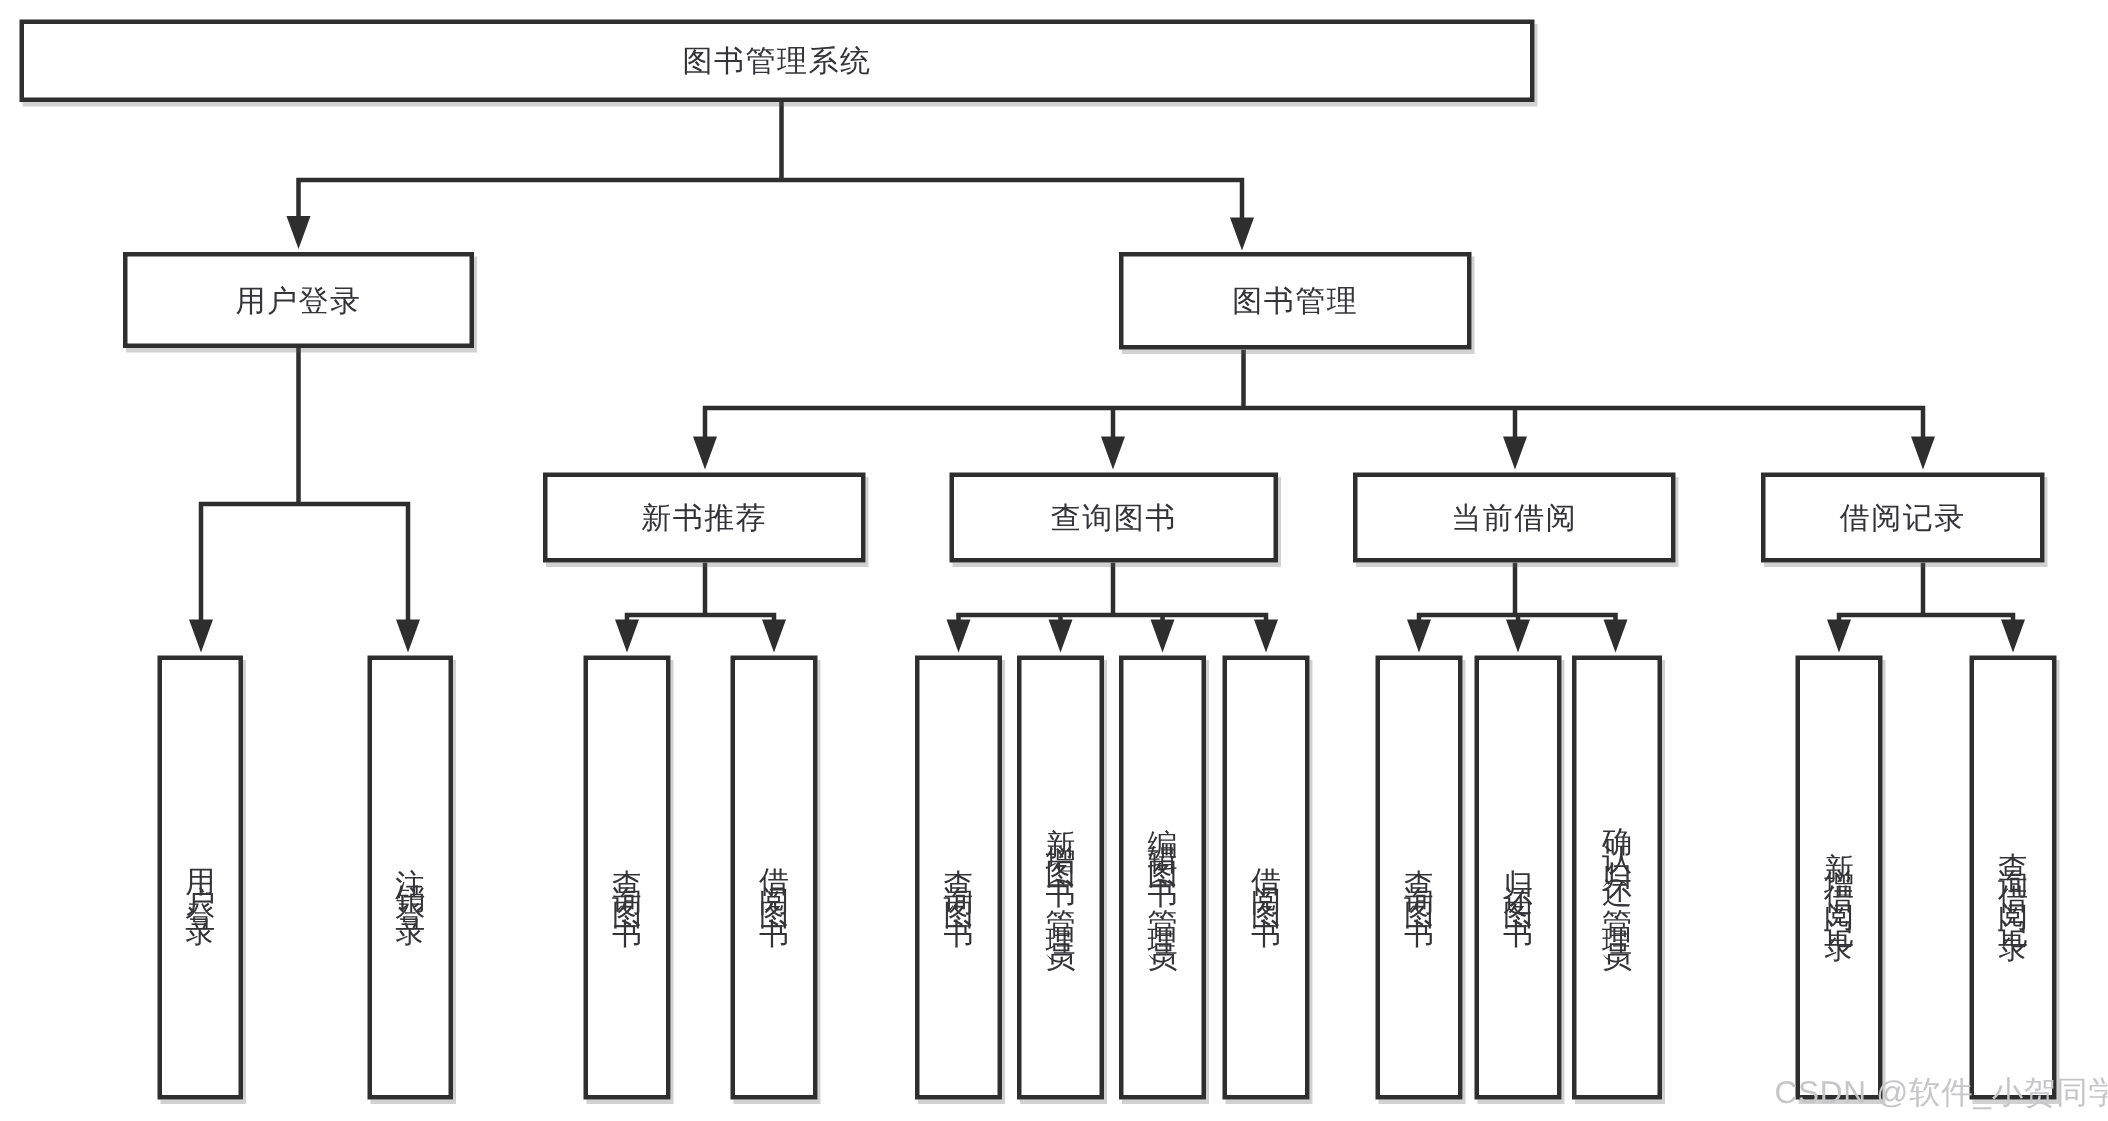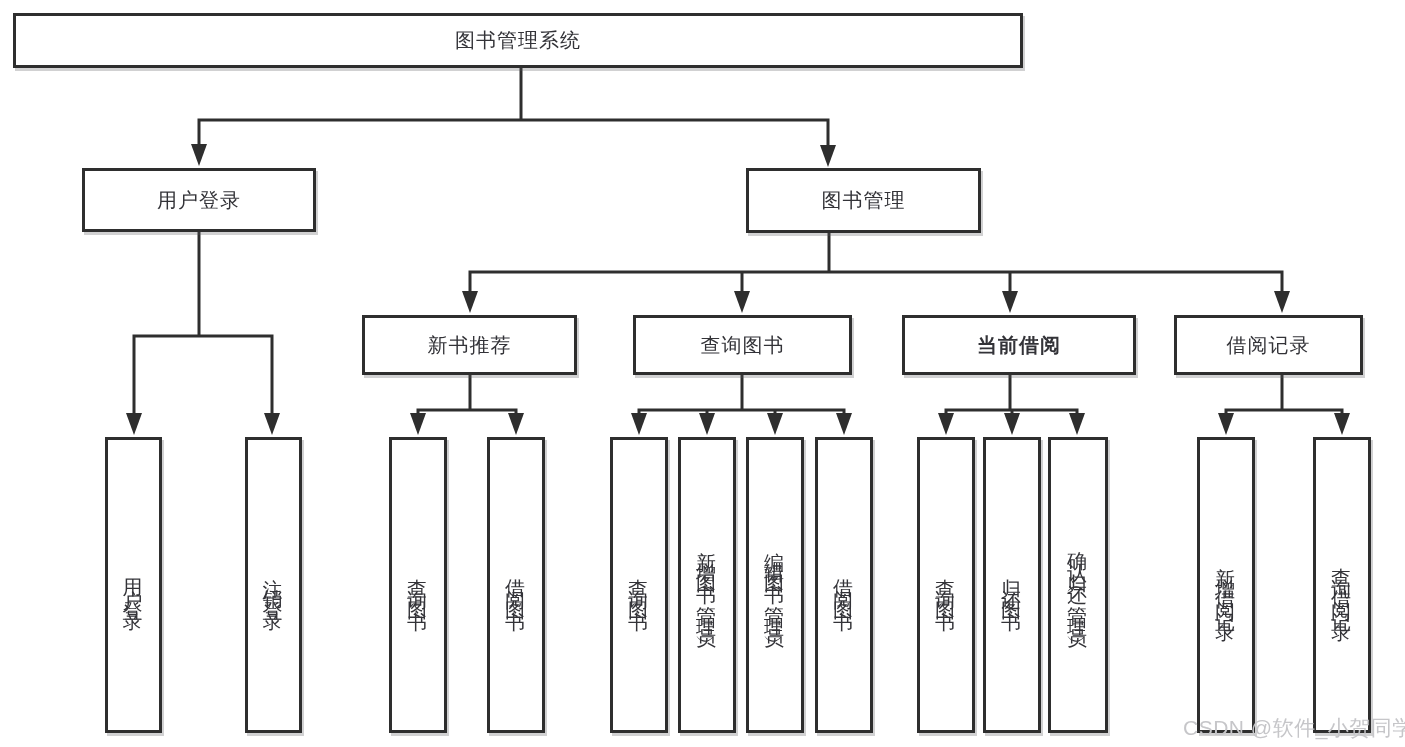--- a/index.html
+++ b/index.html
@@ -38,21 +38,21 @@
   }
   
   .n-root  { left:13px;  top:13px;  width:1010px; height:55px; }
   
   .n-ul    { left:82px;  top:168px; width:234px;  height:64px; }
   .n-bm    { left:746px; top:168px; width:235px;  height:65px; }
   
   .lvl3    { top:315px; height:60px; }
   .n-m0    { left:362px;  width:215px; }
   .n-m1    { left:633px;  width:219px; }
-  .n-m2    { left:902px;  width:234px;font-weight:bold; }
+  .n-m2    { left:902px;  width:215px; }
   .n-m3    { left:1174px; width:189px; }
   
   .leaf    { top:437px; height:296px; width:58px; }
   .n-a0 { left:105px; width:57px; }
   .n-a1 { left:245px; width:57px; }
   .n-b0 { left:389px; }
   .n-b1 { left:487px; }
   .n-c0 { left:610px; }
   .n-c1 { left:678px; }
   .n-c2 { left:746px; }

